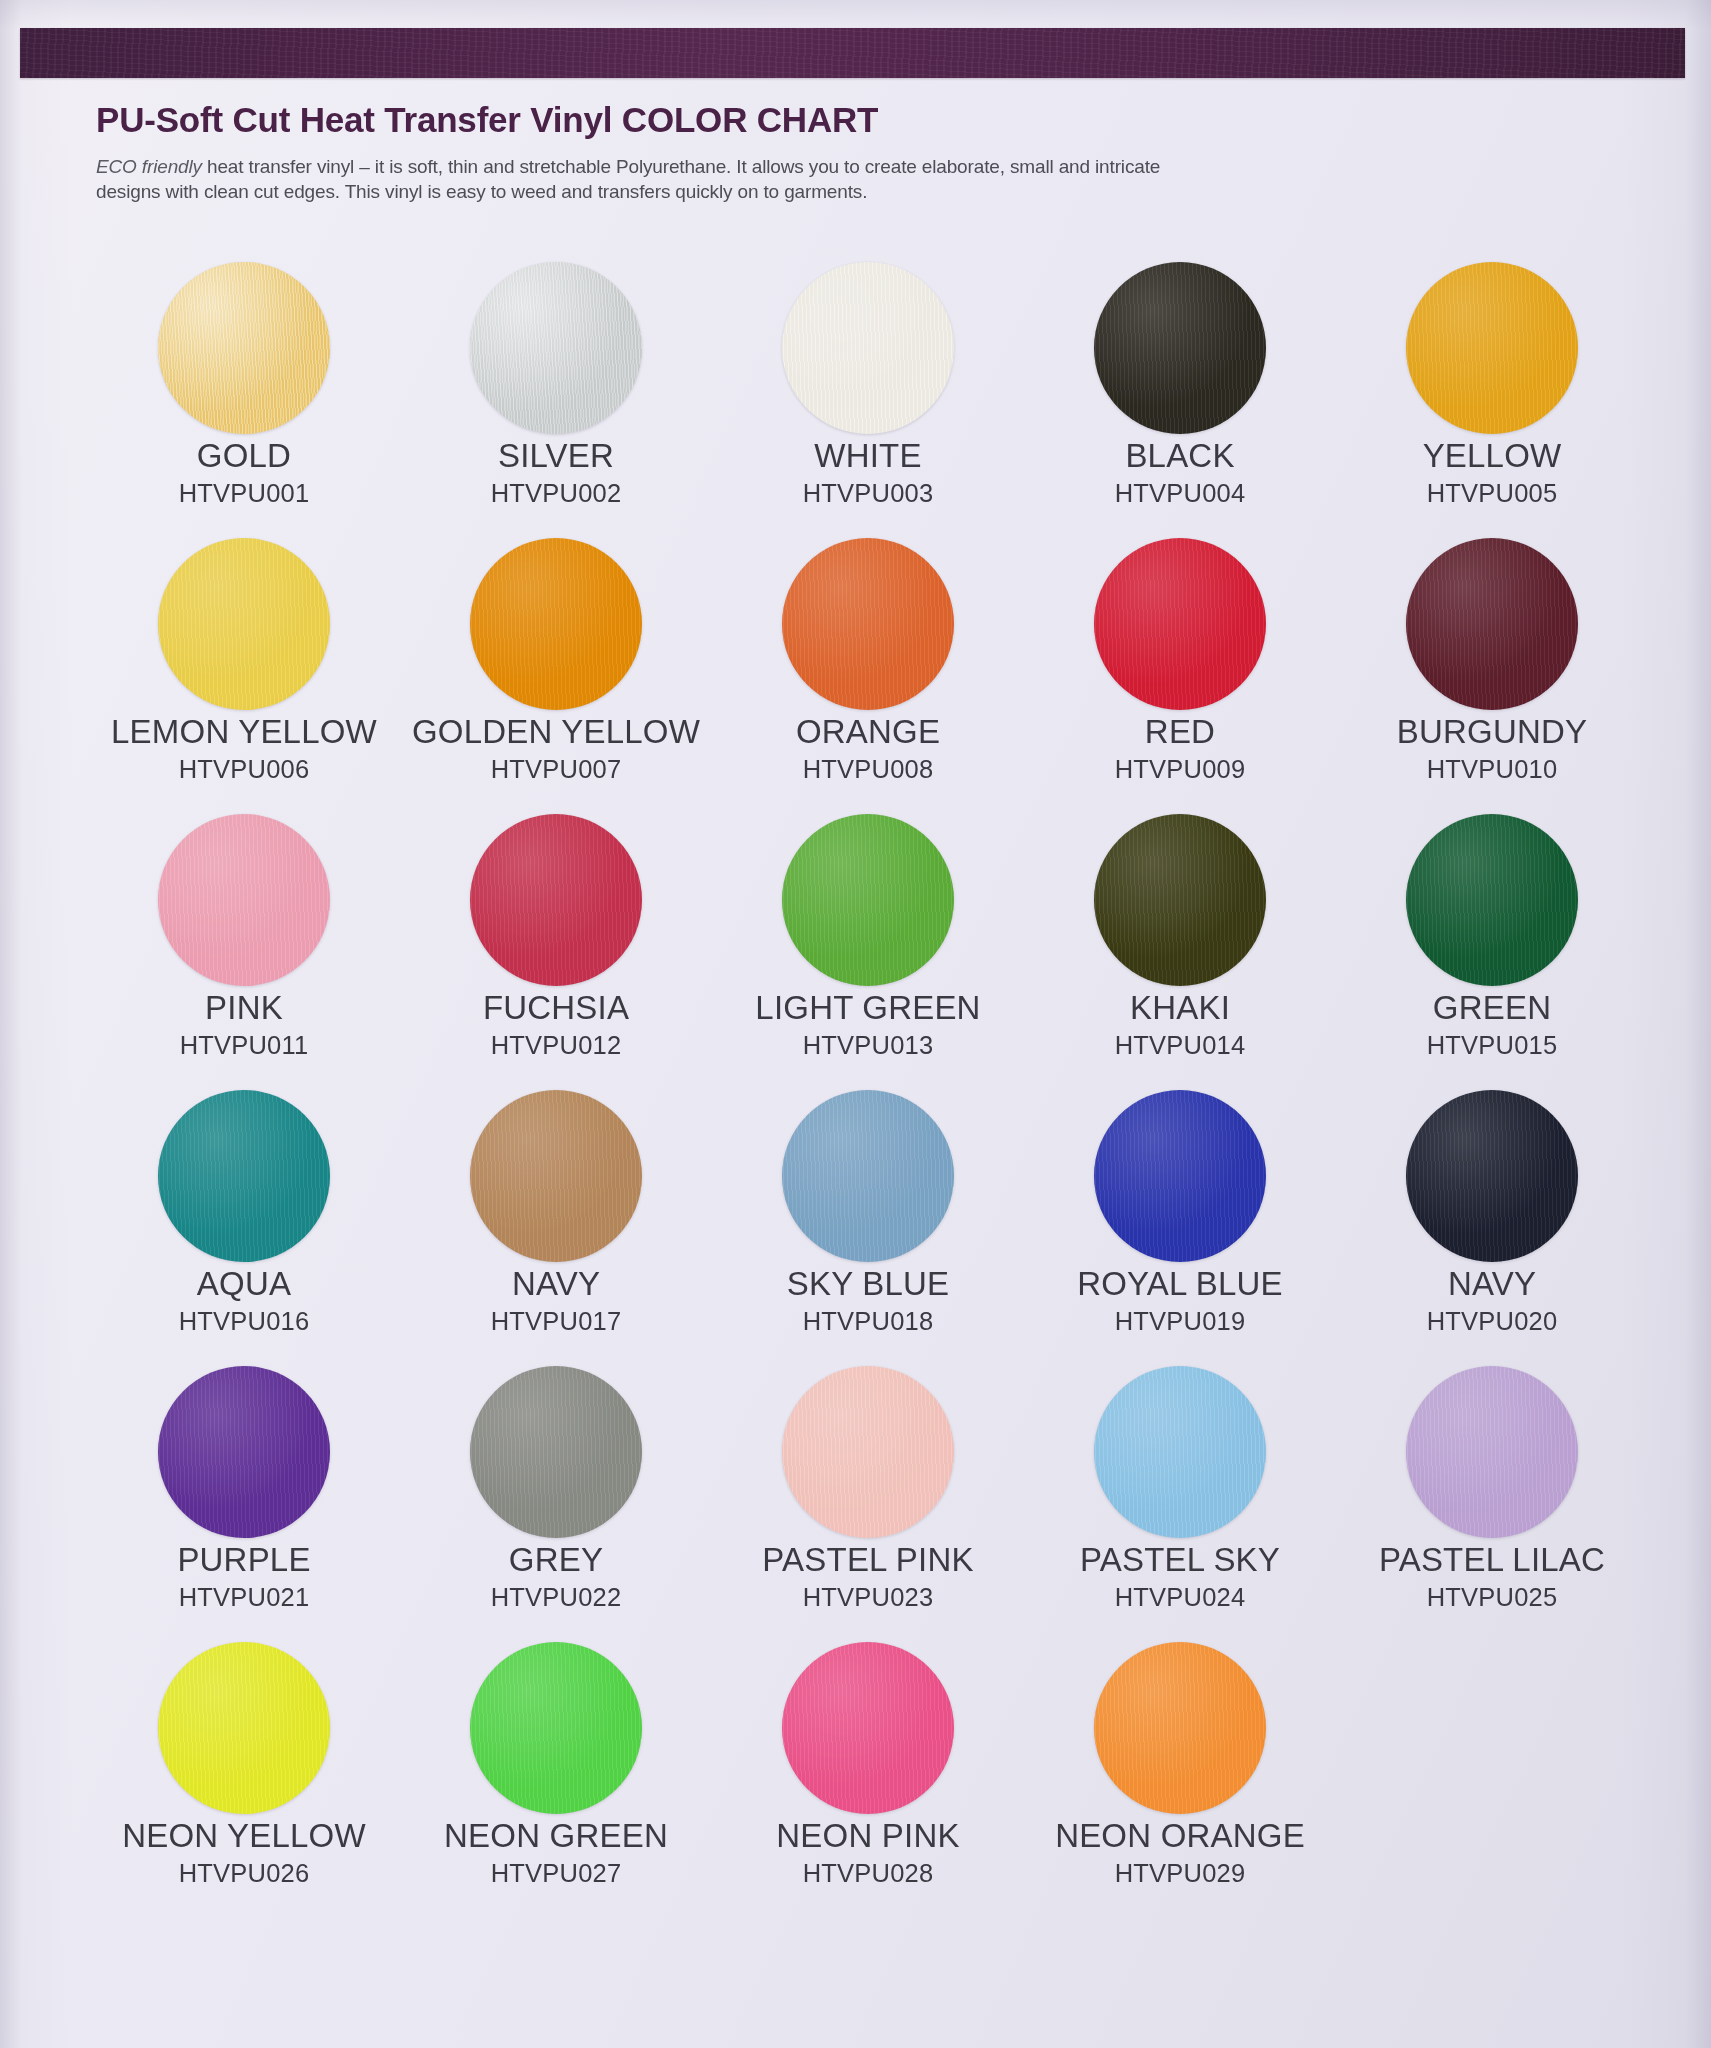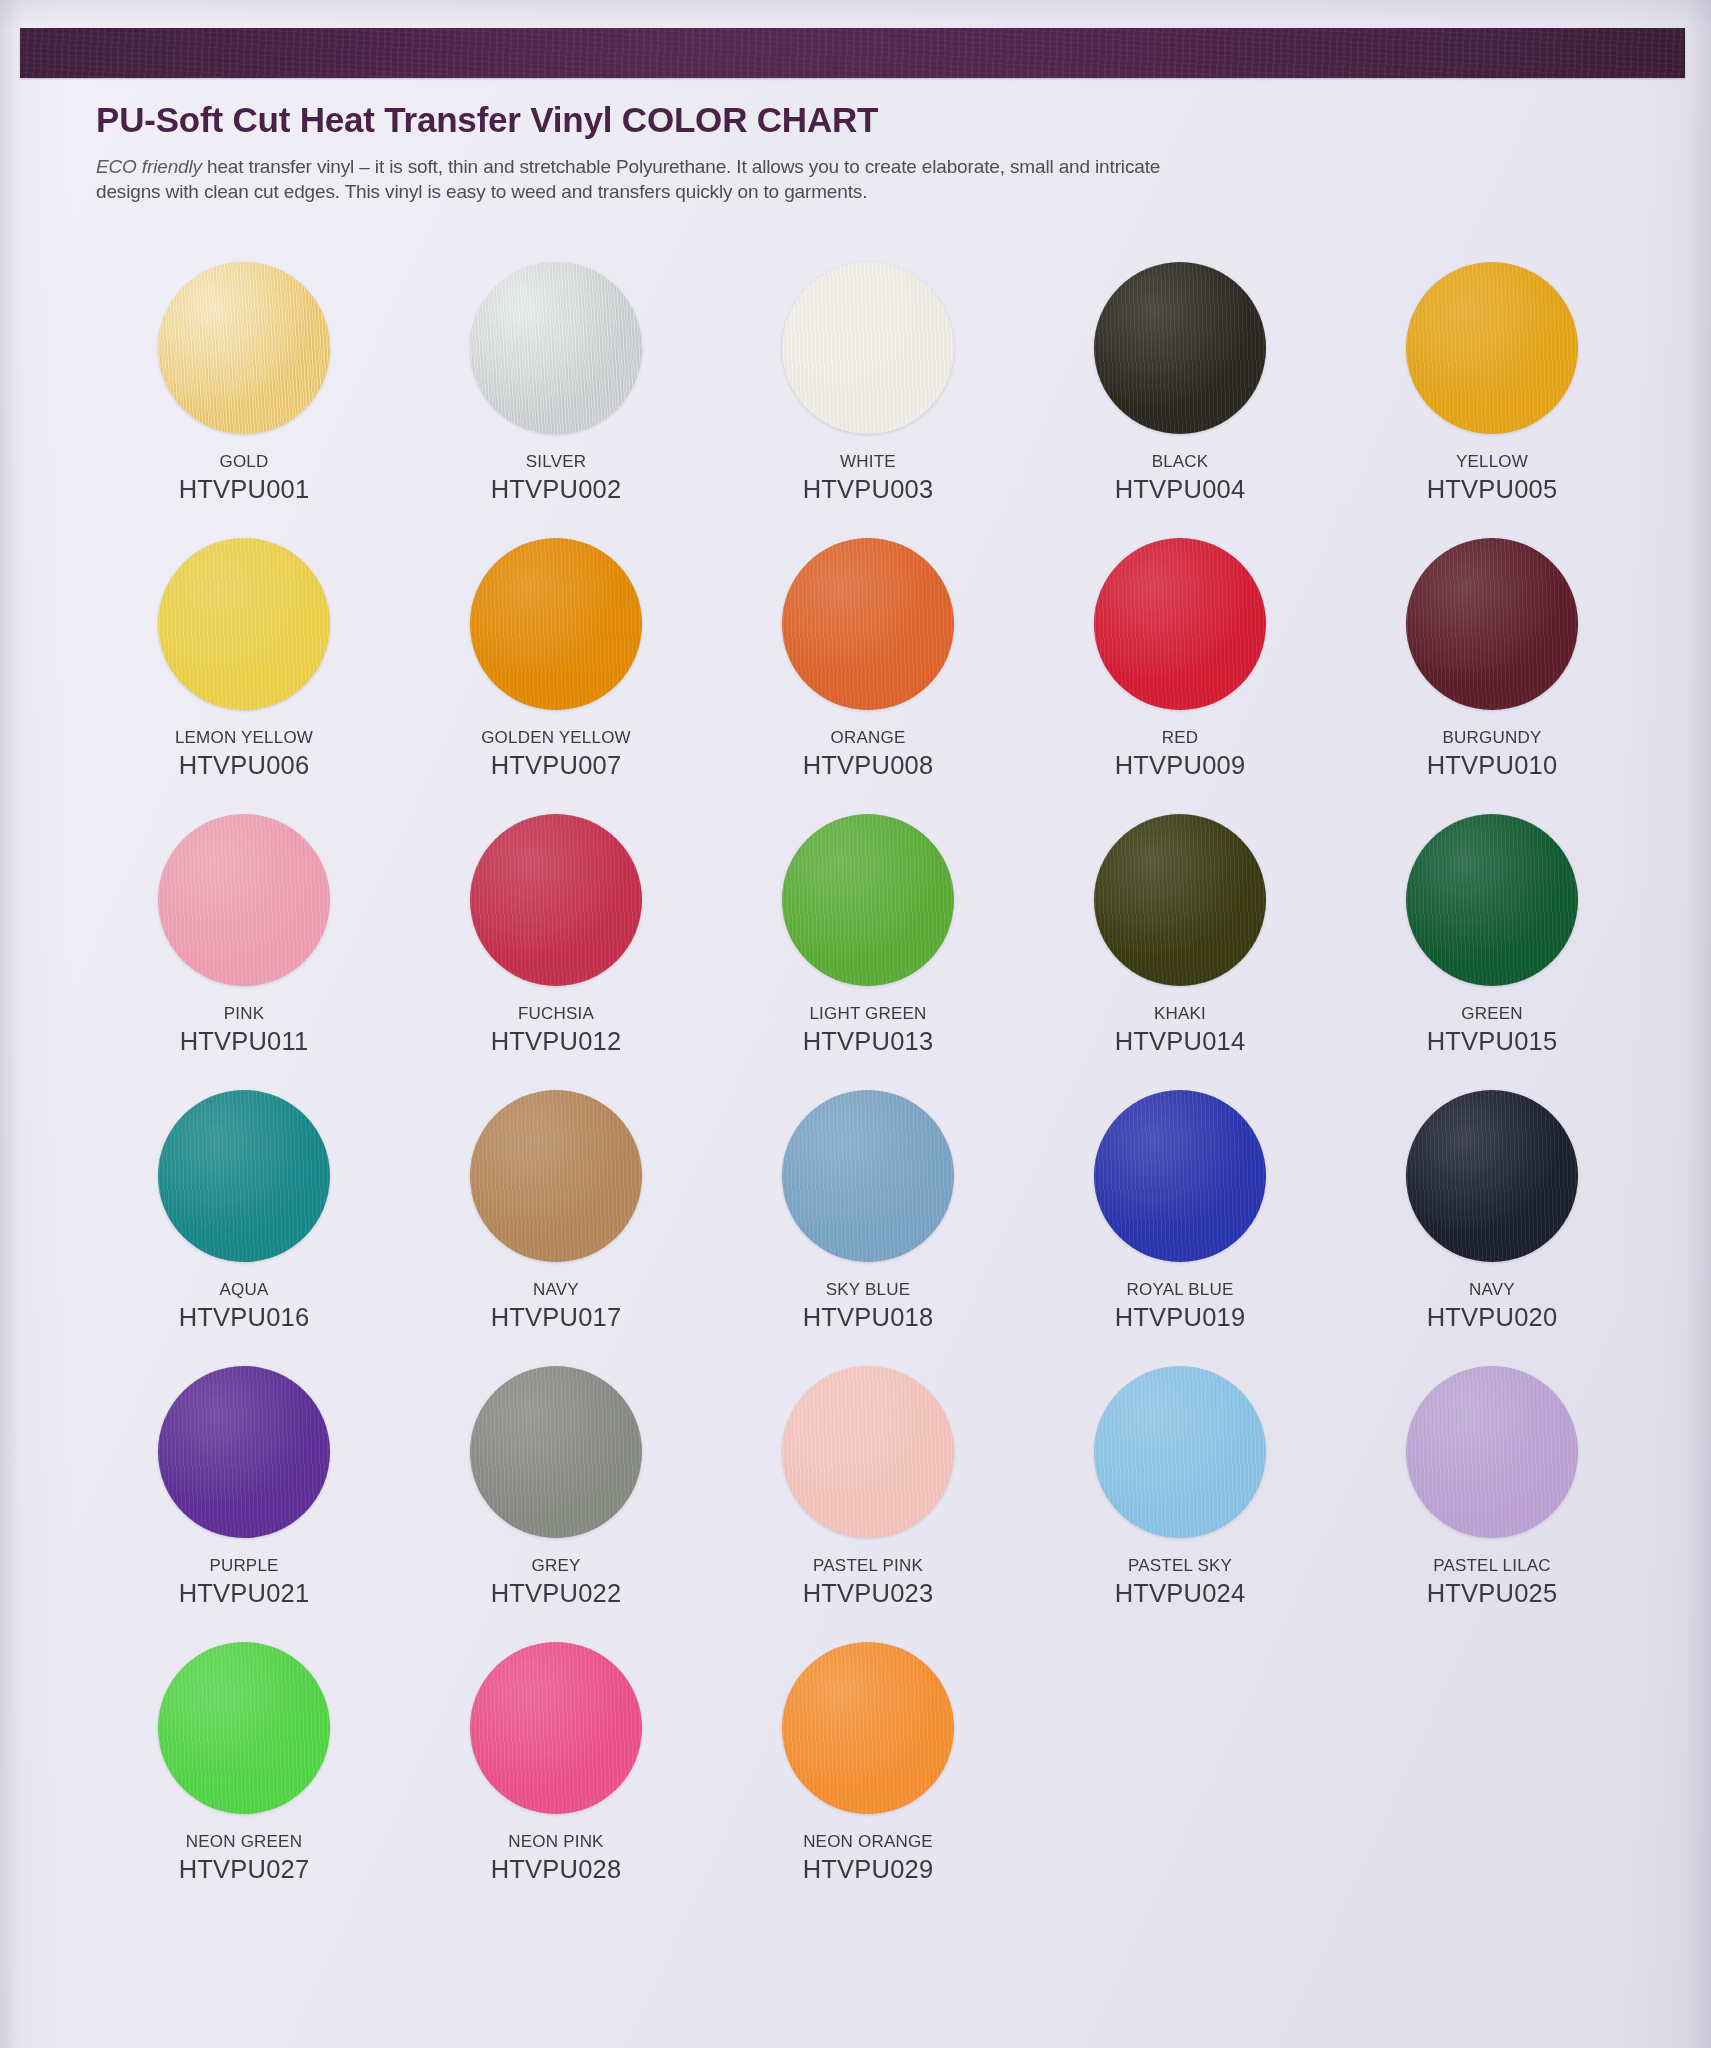--- a/index.html
+++ b/index.html
@@ -116,22 +116,22 @@
     content: "";
     position: absolute;
     inset: 0;
     border-radius: 50%;
     background:
       repeating-linear-gradient(88deg, rgba(255,255,255,0.07) 0px, rgba(255,255,255,0.07) 1px, rgba(0,0,0,0.03) 1px, rgba(0,0,0,0.03) 4px),
       radial-gradient(circle at 34% 28%, rgba(255,255,255,0.16) 0%, rgba(255,255,255,0) 58%);
     pointer-events: none;
   }
   .swatch-name {
-    margin-top: 18px;
-    font-size: 17px;
+    margin-top: 3px;
+    font-size: 33px;
     color: #3a3a42;
     letter-spacing: 0.2px;
     line-height: 1.18;
     text-align: center;
     white-space: nowrap;
   }
   .swatch-code {
     margin-top: 2px;
     font-size: 25.5px;
     color: #3a3a42;
@@ -285,20 +285,25 @@
         <div class="swatch-dot" style="background: rgb(142, 199, 234);"></div>
         <div class="swatch-name">PASTEL SKY</div>
         <div class="swatch-code">HTVPU024</div>
       </div>
       <div class="swatch-cell">
         <div class="swatch-dot" style="background: rgb(191, 166, 216);"></div>
         <div class="swatch-name">PASTEL LILAC</div>
         <div class="swatch-code">HTVPU025</div>
       </div>
       <div class="swatch-cell">
+        <div class="swatch-dot" style="background: rgb(232, 238, 42);"></div>
+        <div class="swatch-name">NEON YELLOW</div>
+        <div class="swatch-code">HTVPU026</div>
+      </div>
+      <div class="swatch-cell">
         <div class="swatch-dot" style="background: rgb(85, 216, 74);"></div>
         <div class="swatch-name">NEON GREEN</div>
         <div class="swatch-code">HTVPU027</div>
       </div>
       <div class="swatch-cell">
         <div class="swatch-dot" style="background: rgb(240, 84, 140);"></div>
         <div class="swatch-name">NEON PINK</div>
         <div class="swatch-code">HTVPU028</div>
       </div>
       <div class="swatch-cell">

